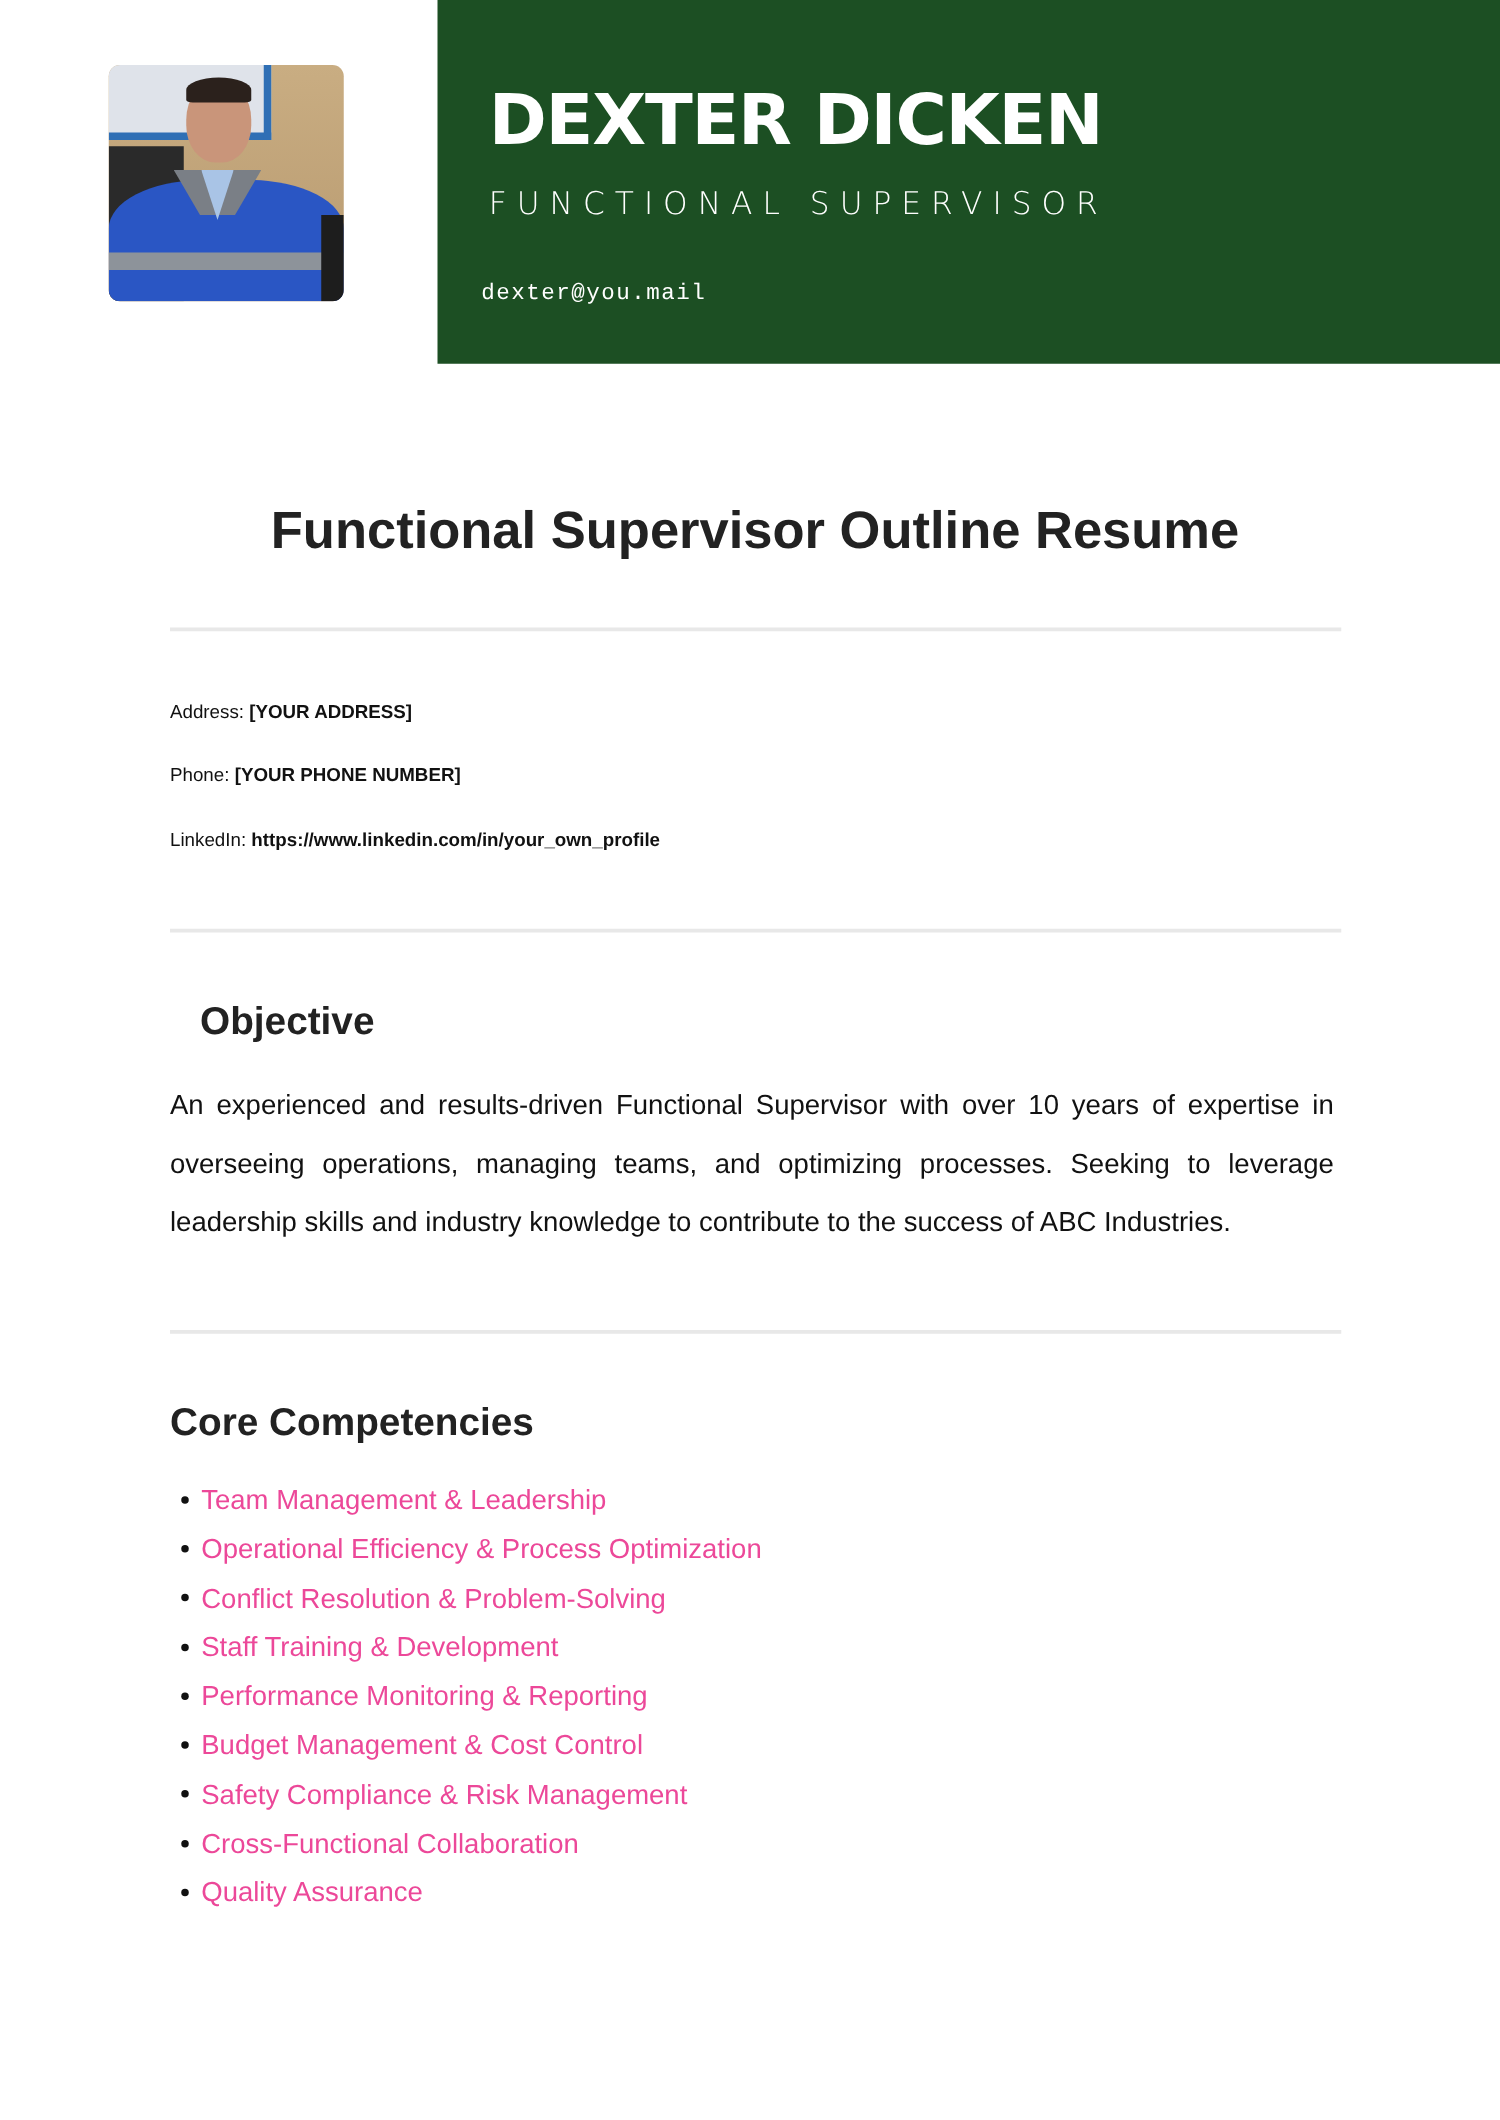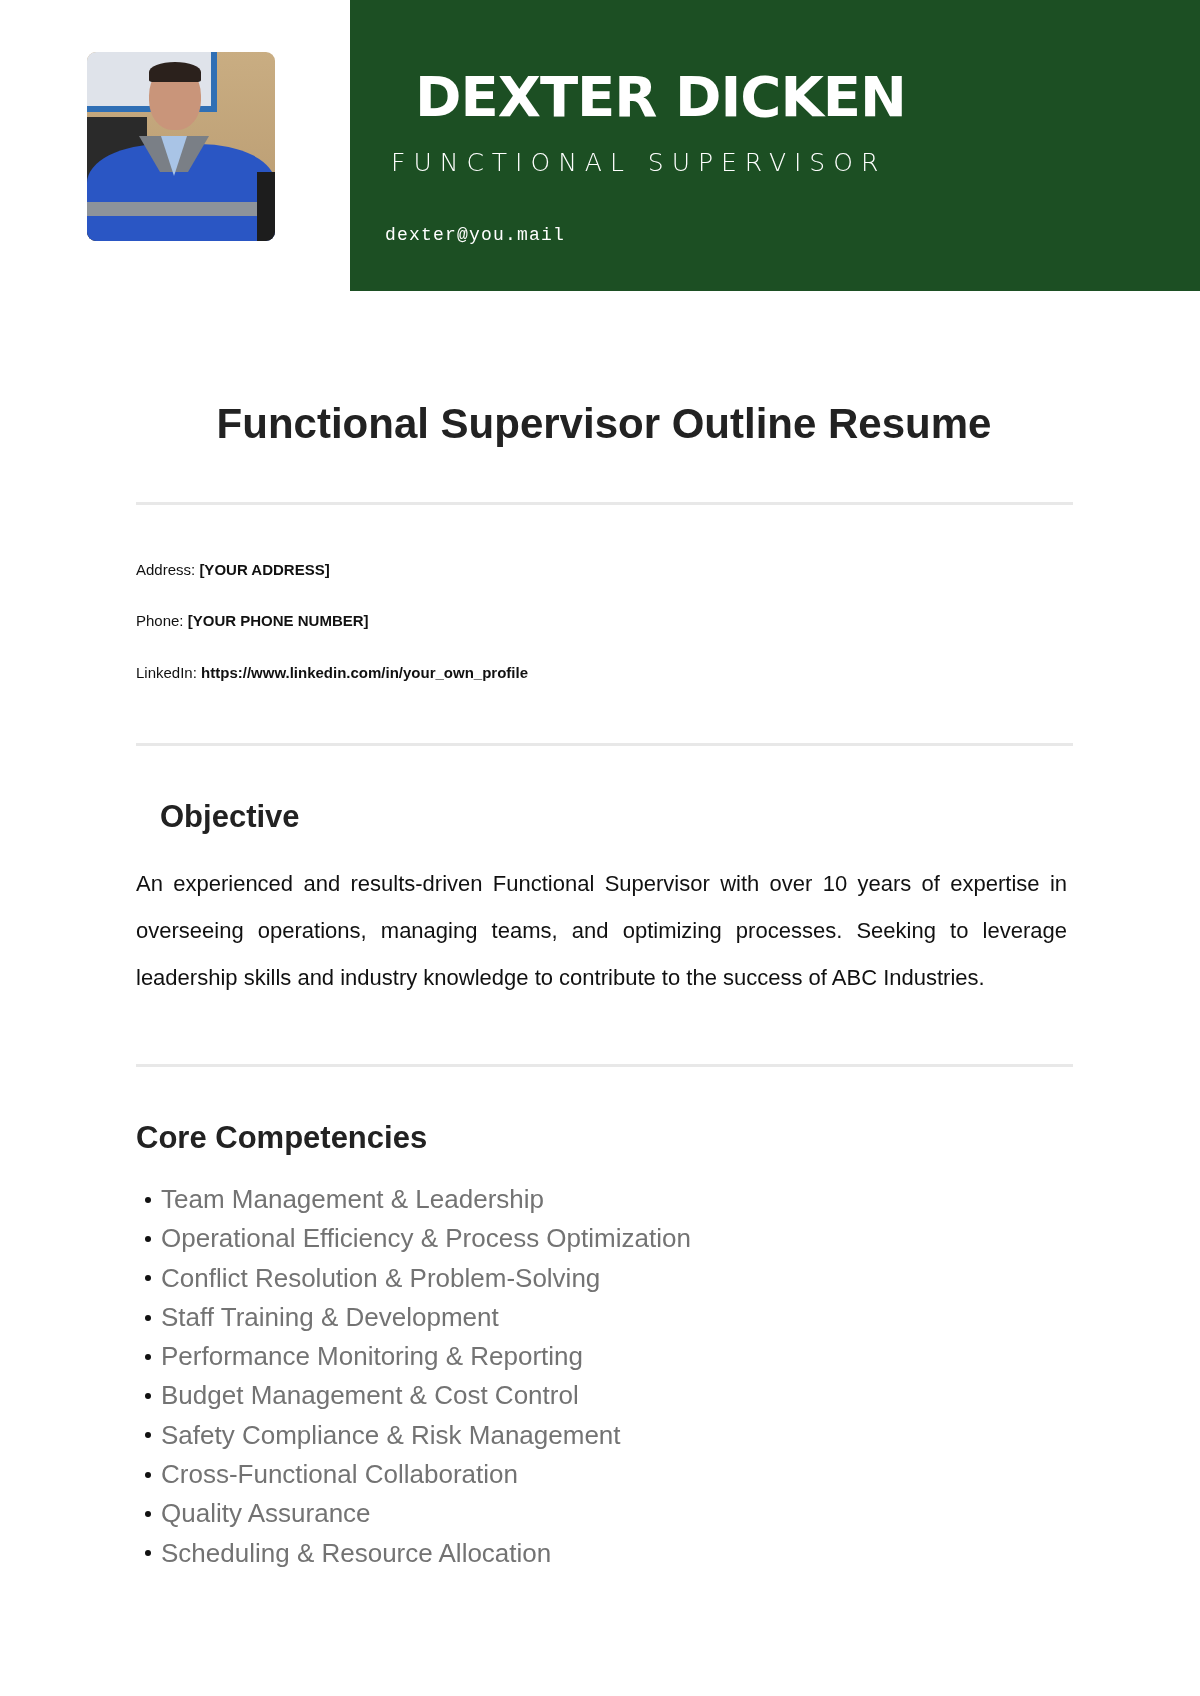--- a/index.html
+++ b/index.html
@@ -21,21 +21,21 @@
     .photo .sleeve { position:absolute; left:0; top:150px; width:188px; height:14px; background:#8d939a; }
     .photo .monitor { position:absolute; right:0; top:120px; width:18px; height:69px; background:#1d1d1d; }
 
     .banner {
       position: absolute; left: 350px; top: 0; width: 850px; height: 291px;
       background: #1c4f23;
     }
     .name {
       position: absolute; left: 391px; top: 64px;
       font-family: "DejaVu Sans", sans-serif; font-weight: 700; font-size: 56px;
-      color: #ffffff; letter-spacing: -1px; margin-left: 24px;
+      color: #ffffff; letter-spacing: -1px;
     }
     .role {
       position: absolute; left: 391px; top: 148px;
       font-family: "DejaVu Sans", sans-serif; font-weight: 300; font-size: 25px;
       color: #ffffff; letter-spacing: 8px; text-align: right;
     }
     .email {
       position: absolute; left: 385px; top: 225px;
       font-family: Liberation Mono, monospace; font-size: 18px;
       color: #ffffff; letter-spacing: 1.2px;
@@ -50,21 +50,21 @@
     .contact-line { position: absolute; left: 136px; font-size: 15px; color: #111111; }
     .contact-line b { font-weight: 700; color: #111111; }
 
     .section-heading { position: absolute; left: 136px; font-size: 31px; font-weight: 700; color: #222222; }
     .objective-text {
       position: absolute; left: 136px; top: 860px; width: 931px;
       font-size: 22px; line-height: 47px; text-align: justify; color: #111111;
     }
 
     .comp-list { position: absolute; left: 136px; top: 1180px; list-style: none; }
-    .comp-list li { font-size: 26px; line-height: 39.3px; color: #737373; display: flex; align-items: center; text-align: right; }
+    .comp-list li { font-size: 22px; line-height: 39.3px; color: #ec4899; display: flex; align-items: center; text-align: right; }
     .comp-list .bullet { display: inline-block; width: 6px; height: 6px; border-radius: 50%; background: #111111; margin: 0 10px 0 9px; }
   </style>
 </head>
 <body>
 
 <div class="photo">
   <div class="board"></div>
   <div class="chair"></div>
   <div class="jacket"></div>
   <div class="sleeve"></div>
@@ -134,17 +134,13 @@
       <span>Safety Compliance &amp; Risk Management</span>
     </li>
   <li>
       <span class="bullet"></span>
       <span>Cross-Functional Collaboration</span>
     </li>
   <li>
       <span class="bullet"></span>
       <span>Quality Assurance</span>
     </li>
-  <li>
-      <span class="bullet"></span>
-      <span>Scheduling &amp; Resource Allocation</span>
-    </li>
 </ul>
 
 </body></html>

